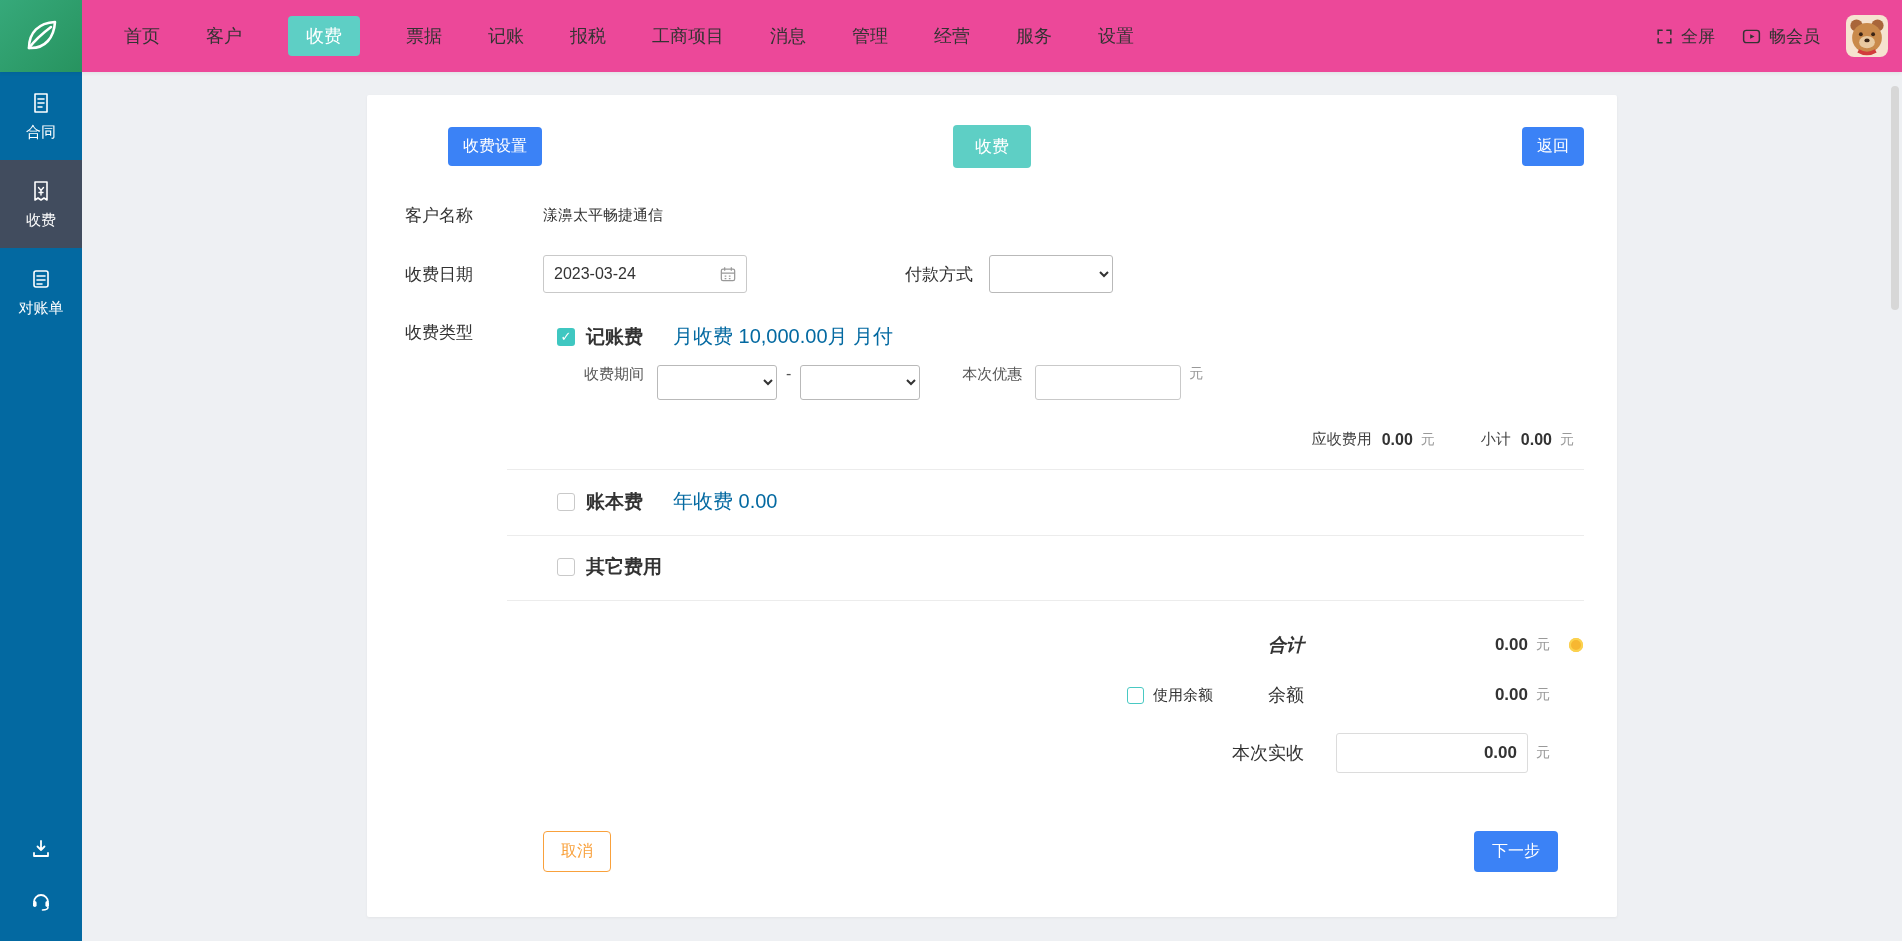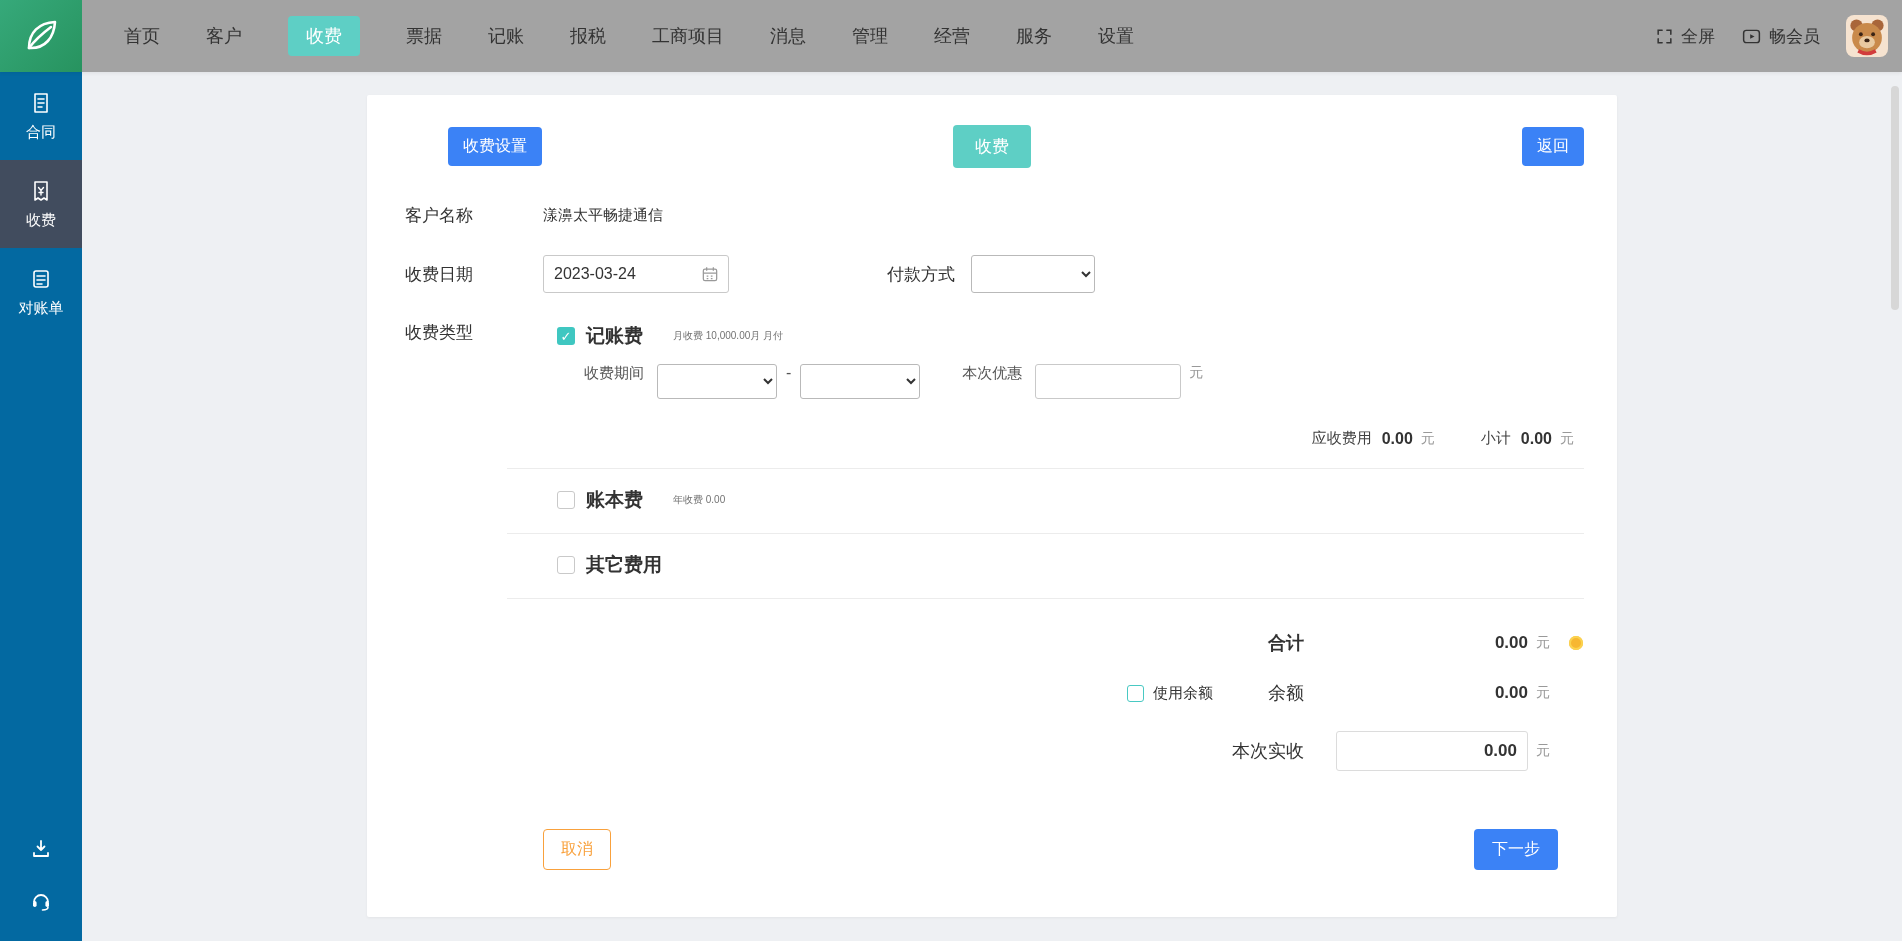--- a/index.html
+++ b/index.html
@@ -4,21 +4,21 @@
 <style>
   * { box-sizing: border-box; margin: 0; padding: 0; }
   html, body { width: 1902px; height: 941px; overflow: hidden; }
   body {
     font-family: "Liberation Sans", "DejaVu Sans", sans-serif;
     background: #eef0f3; color: #333;
   }
   .app { display: grid; grid-template-columns: 82px 1fr; grid-template-rows: 72px 1fr; width: 100%; height: 100%; }
 
   
-  .topnav { grid-column: 1 / 3; display: flex; align-items: center; background: #a3a3a3;
+  .topnav { grid-column: 1 / 3; display: flex; align-items: center; background: #ec4899;
             box-shadow: 0 1px 4px rgba(0,0,0,.07); position: relative; z-index: 3; }
   .logo { width: 82px; height: 72px; flex: none; background: linear-gradient(135deg, #36a97a, #27935f);
           display: flex; align-items: center; justify-content: center; cursor: pointer; }
   .nav-items { display: flex; align-items: center; gap: 46px; margin-left: 42px; font-size: 18px; }
   .nav-item { color: #333; cursor: pointer; white-space: nowrap; text-decoration: none; }
   .nav-item.active { background: #5ecfc5; color: #fff; padding: 8px 18px; border-radius: 4px; }
   .nav-right { margin-left: auto; display: flex; align-items: center; gap: 26px; margin-right: 14px; font-size: 17px; }
   .nav-tool { display: flex; align-items: center; gap: 7px; cursor: pointer; color: #333; }
   .avatar { width: 42px; height: 42px; border-radius: 8px; overflow: hidden; background: #f6e3d0; cursor: pointer; flex: none; }
 
@@ -44,36 +44,36 @@
   .btn-teal   { background: #5ecfc5; color: #fff; padding: 10px 22px; font-size: 17px; }
   .btn-outline { background: #fff; color: #f9a13c; border: 1px solid #f9a13c; padding: 9px 17px; }
   .btn-next { padding: 10px 18px; }
 
   .form { margin-top: 36px; }
   .frow { display: flex; align-items: center; margin-bottom: 28px; }
   .frow-top { align-items: flex-start; margin-bottom: 0; }
   .flabel { width: 143px; font-size: 17px; color: #333; flex: none; padding-left: 5px; }
   .fvalue-text { font-size: 15px; color: #333; }
 
-  .input-wrap { position: relative; width: 186px; border-radius: 13px; }
+  .input-wrap { position: relative; width: 204px; border-radius: 13px; }
   .txt { height: 38px; border: 1px solid #c9c9c9; border-radius: 3px; font-size: 15px; color: #333;
          padding: 0 10px; font-family: inherit; width: 100%; outline: none; background: #fff; }
   .date-input { padding-right: 36px; font-size: 16px; }
   .cal { position: absolute; right: 9px; top: 9px; cursor: pointer; }
   .payment-label { width: auto; margin-left: 158px; padding-left: 0; }
   .sel { height: 38px; border: 1px solid #b9b9b9; border-radius: 3px; font-size: 15px; color: #333;
          background: #fff; font-family: inherit; padding: 0 6px; cursor: pointer; }
   .payment-select { width: 124px; margin-left: 16px; }
 
   
   .section { flex: 1; padding-top: 2px; }
   .sec-head { display: flex; align-items: center; padding-left: 14px; }
   .sec-head.mt { margin-top: 18px; }
   .sec-name { font-size: 19px; font-weight: bold; color: #333; margin-left: 11px; }
-  .sec-desc { font-size: 10px; color: #737373; margin-left: 30px; }
+  .sec-desc { font-size: 20px; color: #0369a1; margin-left: 30px; }
 
   .cb { width: 18px; height: 18px; border-radius: 3px; display: inline-flex; align-items: center;
         justify-content: center; flex: none; cursor: pointer; font-size: 13px; line-height: 1; }
   .cb-checked { background: #3fc7c1; color: #fff; }
   .cb-unchecked { background: #fff; border: 1px solid #c9c9c9; }
   .cb-teal-outline { width: 17px; height: 17px; background: #fff; border: 1px solid #49c9c3; }
 
   .period-row { display: flex; align-items: flex-start; margin-top: 15px; padding-left: 41px; }
   .plabel { font-size: 15px; color: #555; margin-right: 13px; }
   .sel-sm { width: 120px; height: 35px; }
@@ -87,21 +87,21 @@
   .val { font-size: 16px; font-weight: bold; color: #333; }
   .recv-gap { width: 46px; }
 
   .divider { border-top: 1px solid #ececec; margin: 20px 0 0 -36px; }
 
   .summary { margin-top: 32px; }
   .sum-row { display: grid; grid-template-columns: 1fr auto 210px 34px 22px; align-items: center; margin-bottom: 26px; }
   .sum-left { display: flex; align-items: center; justify-content: flex-end; padding-right: 55px; }
   .ub-label { font-size: 15px; color: #333; margin-left: 9px; cursor: pointer; }
   .sum-label { justify-self: end; font-size: 18px; color: #333; padding-right: 14px; }
-  .sum-label.strong { font-weight: bold; }
+  .sum-label.strong { font-weight: bold; font-style: italic; }
   .sum-val { text-align: right; font-size: 17px; font-weight: bold; color: #333; }
   .hint-dot { width: 14px; height: 14px; border-radius: 50%; background: #f7b731; margin-left: 7px;
               justify-self: start; cursor: pointer; box-shadow: inset 0 0 0 2px #fbd34f; }
   .hint-spacer { width: 14px; }
   .sum-input-wrap { justify-self: end; width: 192px; }
   .actual-input { text-align: right; font-weight: bold; font-size: 17px; height: 40px; border-color: #dcdcdc; }
 
   .actions { display: flex; justify-content: space-between; gap: 22px; margin-top: 58px; padding-right: 26px; }
 
   

